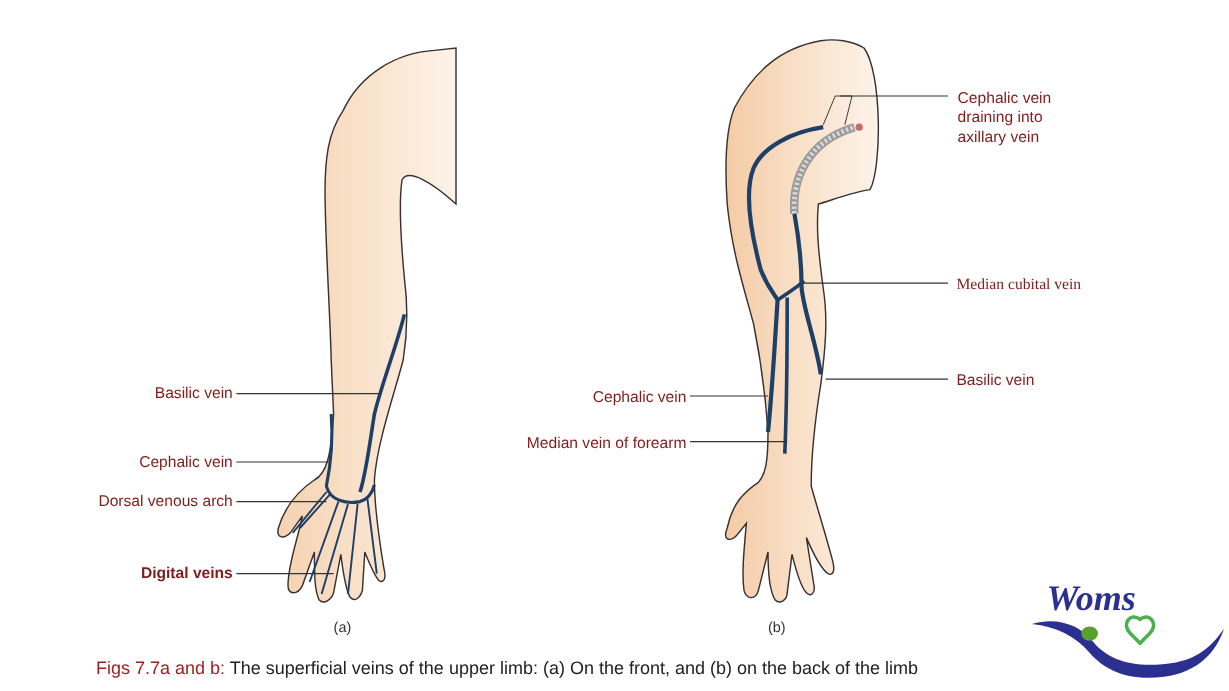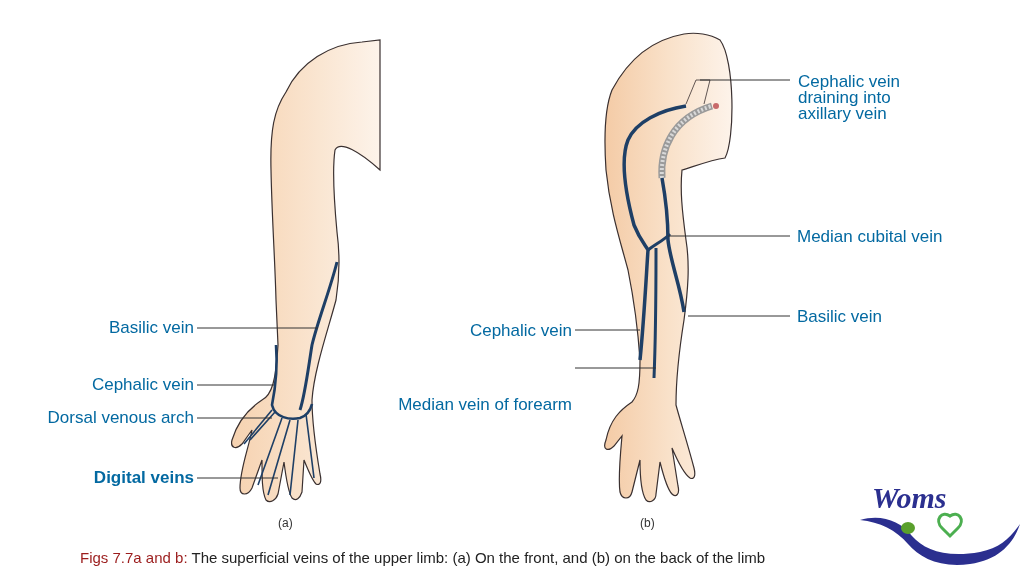--- a/index.html
+++ b/index.html
@@ -1,19 +1,19 @@
 <!DOCTYPE html>
 <html><head>
   <meta charset="utf-8">
   <style>
     html, body { margin: 0; padding: 0; background: #ffffff; }
     body { width: 1024px; height: 576px; position: relative; overflow: hidden;
            font-family: "Liberation Sans", sans-serif; }
     svg.fig { position: absolute; left: 0; top: 0; }
-    .lbl { position: absolute; font-size: 17px; color: #0369a1; white-space: nowrap; line-height: 15px; }
+    .lbl { position: absolute; font-size: 13px; color: #7f1d1d; white-space: nowrap; line-height: 15px; }
     .lbl.r { text-align: right; }
     .multi { white-space: pre-line; line-height: 16px; }
     .sub { position: absolute; font-size: 12px; color: #333; }
     .caption { position: absolute; left: 80px; top: 549px; font-size: 15px; color: #222; white-space: nowrap; }
     .caption .num { color: #9b1c1c; font-weight: normal; }
     .logo { position: absolute; left: 850px; top: 480px; width: 174px; height: 96px; }
   </style>
 </head>
 <body>
 
@@ -76,24 +76,24 @@
 
 <div class="lbl r" style="right:830px; top:320px;">Basilic vein</div>
 <div class="lbl r" style="right:830px; top:377px;">Cephalic vein</div>
 <div class="lbl r" style="right:830px; top:410px;">Dorsal venous arch</div>
 <div class="lbl r" style="right:830px; top:470px;font-weight:bold;">Digital veins</div>
 <div class="sub" style="left:278px; top:516px;">(a)</div>
 
 <div class="lbl multi" style="left:798px; top:74px;">Cephalic vein
 draining into
 axillary vein</div>
-<div class="lbl" style="left:797px; top:229px;">Median cubital vein</div>
+<div class="lbl" style="left:797px; top:229px;font-family:Liberation Serif, serif;">Median cubital vein</div>
 <div class="lbl" style="left:797px; top:309px;">Basilic vein</div>
 <div class="lbl r" style="right:452px; top:323px;">Cephalic vein</div>
-<div class="lbl r" style="right:452px; top:361px;margin-top:36px;">Median vein of forearm</div>
+<div class="lbl r" style="right:452px; top:361px;">Median vein of forearm</div>
 <div class="sub" style="left:640px; top:516px;">(b)</div>
 
 <div class="caption">
   <span class="num">Figs 7.7a and b:</span><span> The superficial veins of the upper limb: (a) On the front, and (b) on the back of the limb</span>
 </div>
 
 <div class="logo">
   <svg width="174" height="96" viewBox="0 0 174 96">
     <text x="22" y="28" font-family="Liberation Serif, serif" font-style="italic" font-weight="bold" font-size="30" fill="#2b2f8f">Woms</text>
     <path d="M10,40 C30,34 50,40 62,56 C74,70 96,78 130,72 C150,68 160,58 170,44 C164,62 150,80 120,84 C90,88 70,78 58,64 C46,50 30,42 10,40 Z" fill="#2b2f8f"></path>

